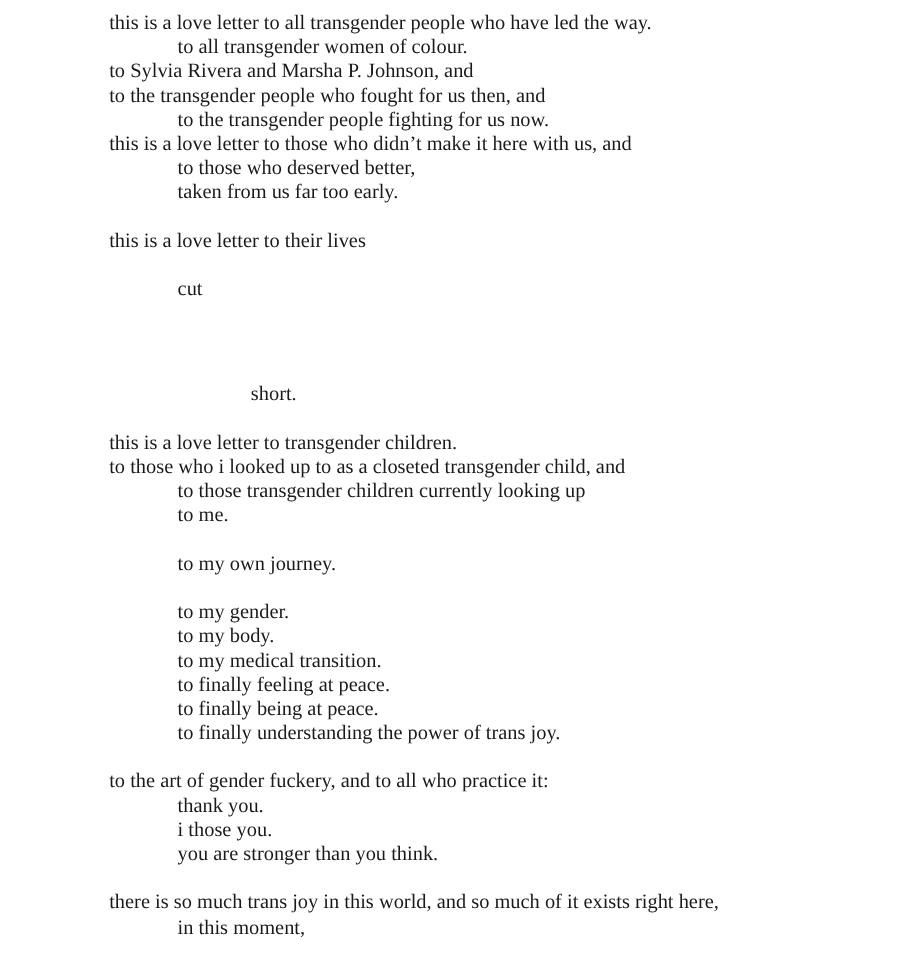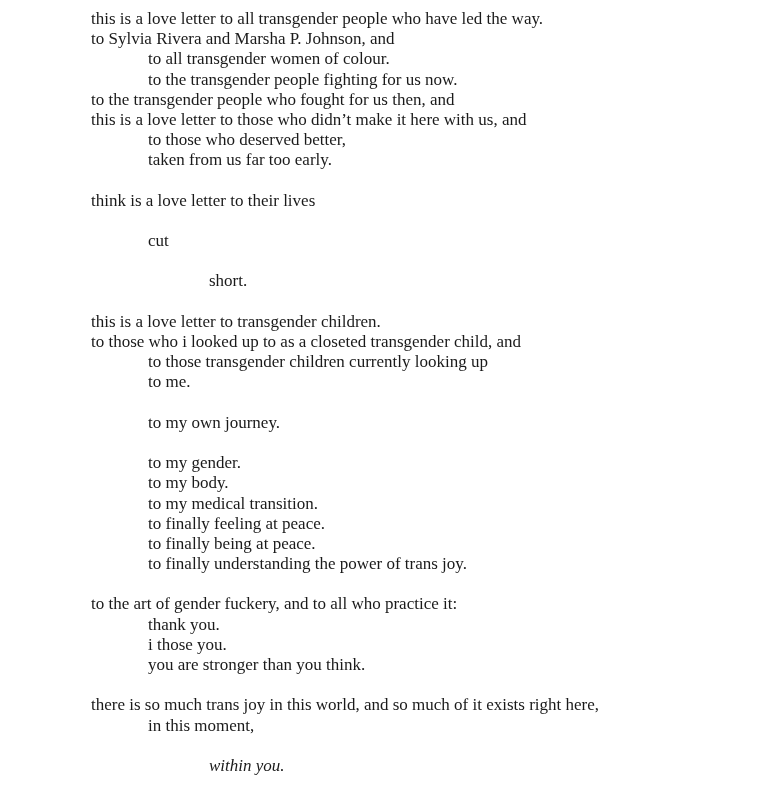--- a/index.html
+++ b/index.html
@@ -22,38 +22,38 @@
     font-size: 17px;
     color: #1a1a1a;
   }
   .line {
     height: 20.2px;
     line-height: 20.2px;
     white-space: pre;
   }
   .i0 { padding-left: 0; }
   .i1 { padding-left: 57px; }
-  .i2 { padding-left: 118px; }
+  .i2 { padding-left: 118px; margin-top: 47px; }
   .italic { font-style: italic; font-family: Liberation Serif, serif; }
 </style>
 </head>
 <body>
 
 <div class="page">
   <div id="poem">
       <div class="line i0">this is a love letter to all transgender people who have led the way.</div>
+      <div class="line i1">to all transgender women of colour.</div>
       <div class="line i0">to Sylvia Rivera and Marsha P. Johnson, and</div>
-      <div class="line i1">to all transgender women of colour.</div>
+      <div class="line i0">to the transgender people who fought for us then, and</div>
       <div class="line i1">to the transgender people fighting for us now.</div>
-      <div class="line i0">to the transgender people who fought for us then, and</div>
       <div class="line i0">this is a love letter to those who didn’t make it here with us, and</div>
       <div class="line i1">to those who deserved better,</div>
       <div class="line i1">taken from us far too early.</div>
       <div class="line i0"></div>
-      <div class="line i0">think is a love letter to their lives</div>
+      <div class="line i0">this is a love letter to their lives</div>
       <div class="line i0"></div>
       <div class="line i1">cut</div>
       <div class="line i0"></div>
       <div class="line i2">short.</div>
       <div class="line i0"></div>
       <div class="line i0">this is a love letter to transgender children.</div>
       <div class="line i0">to those who i looked up to as a closeted transgender child, and</div>
       <div class="line i1">to those transgender children currently looking up</div>
       <div class="line i1">to me.</div>
       <div class="line i0"></div>

